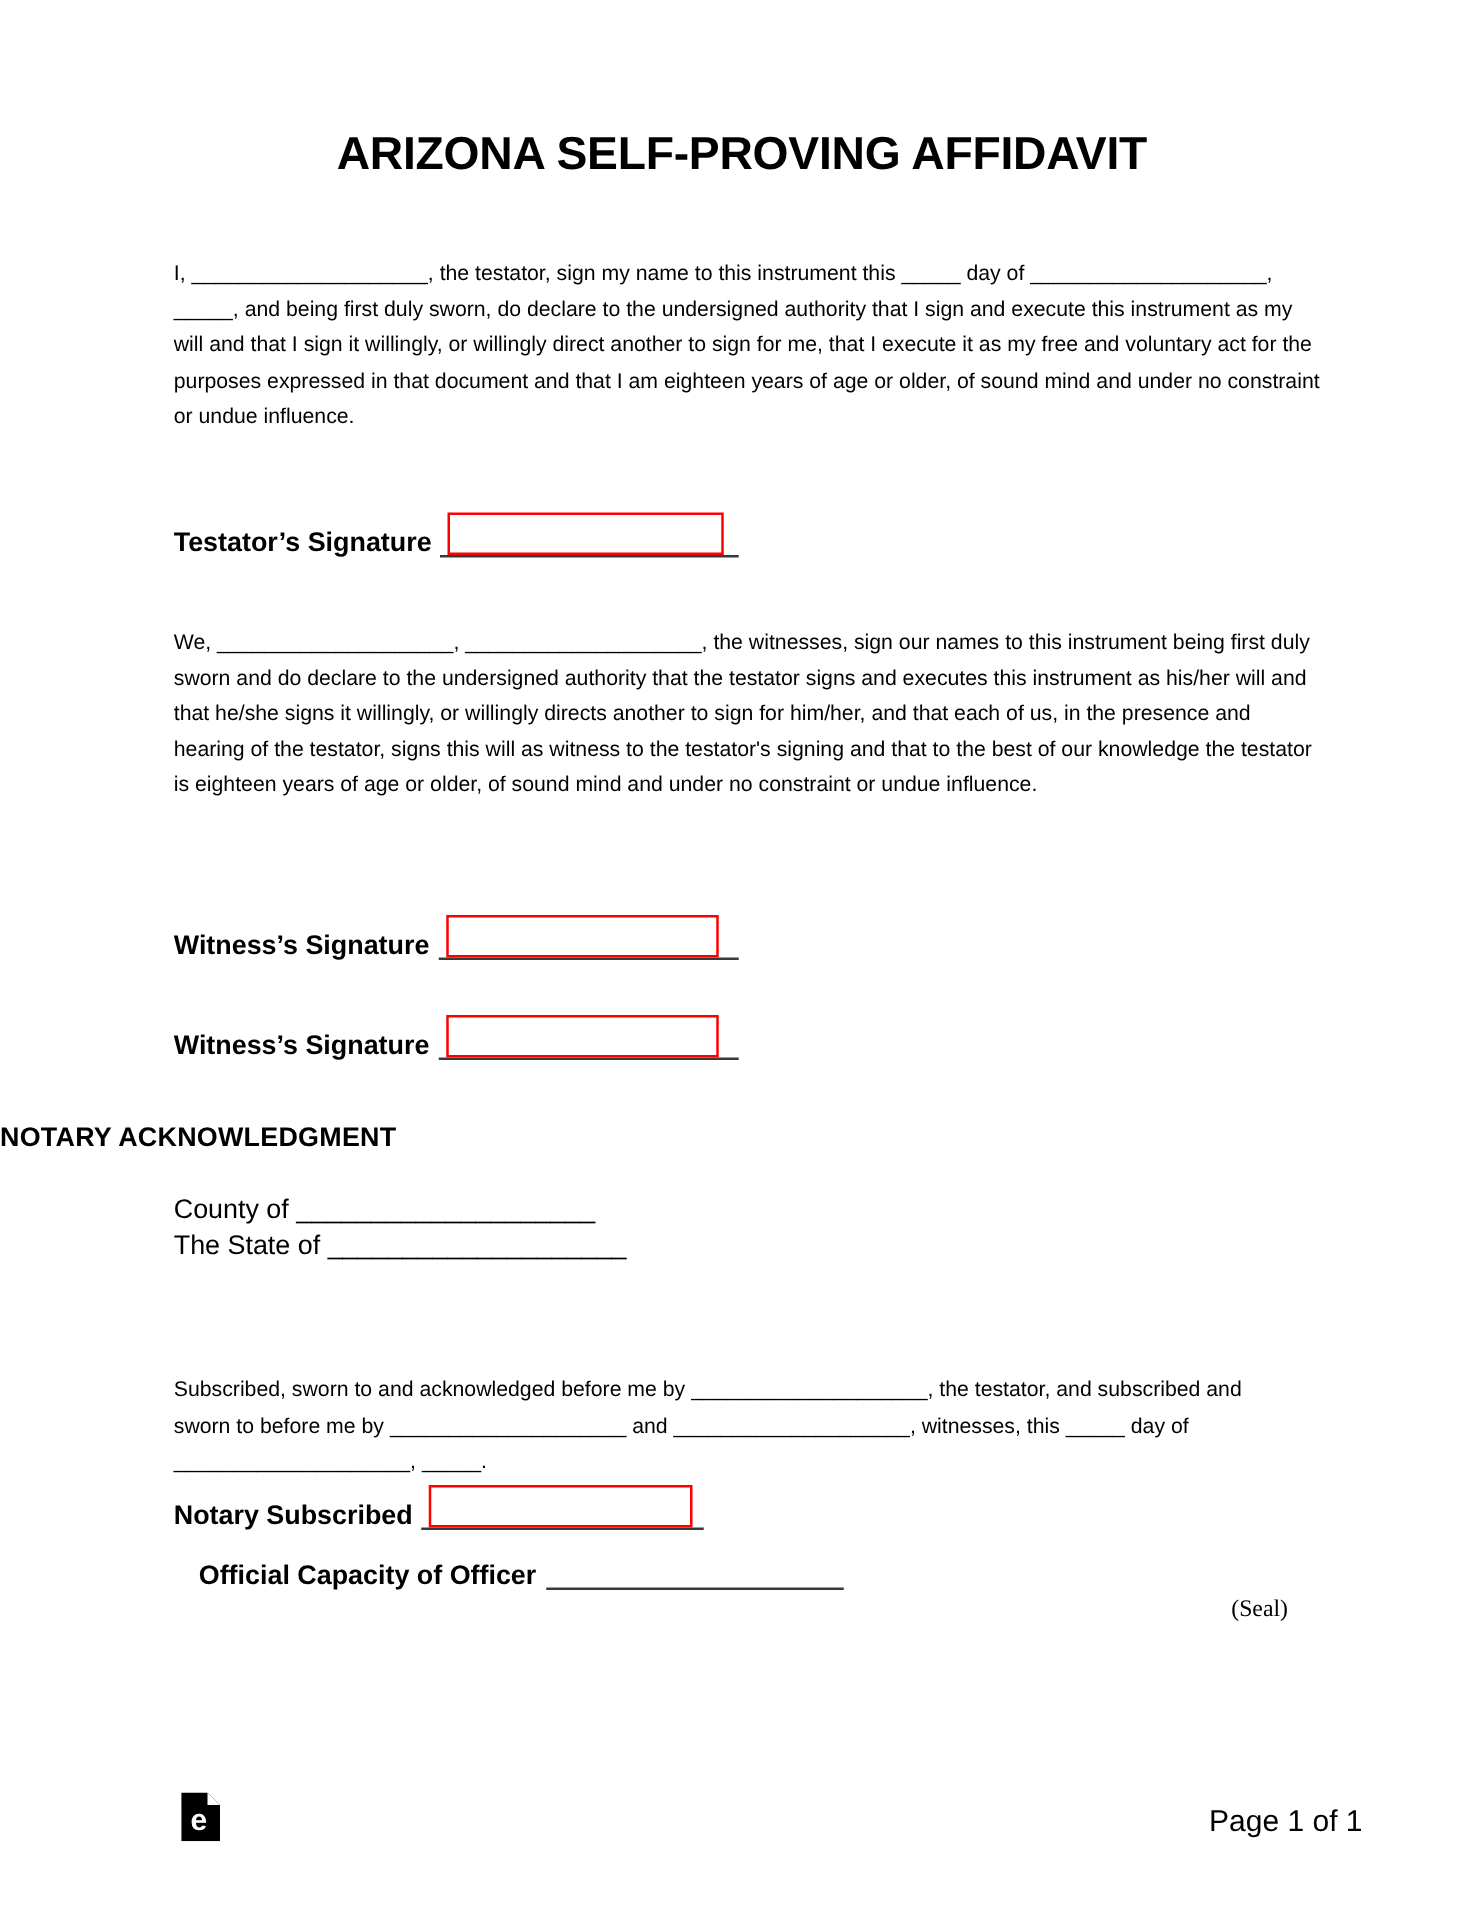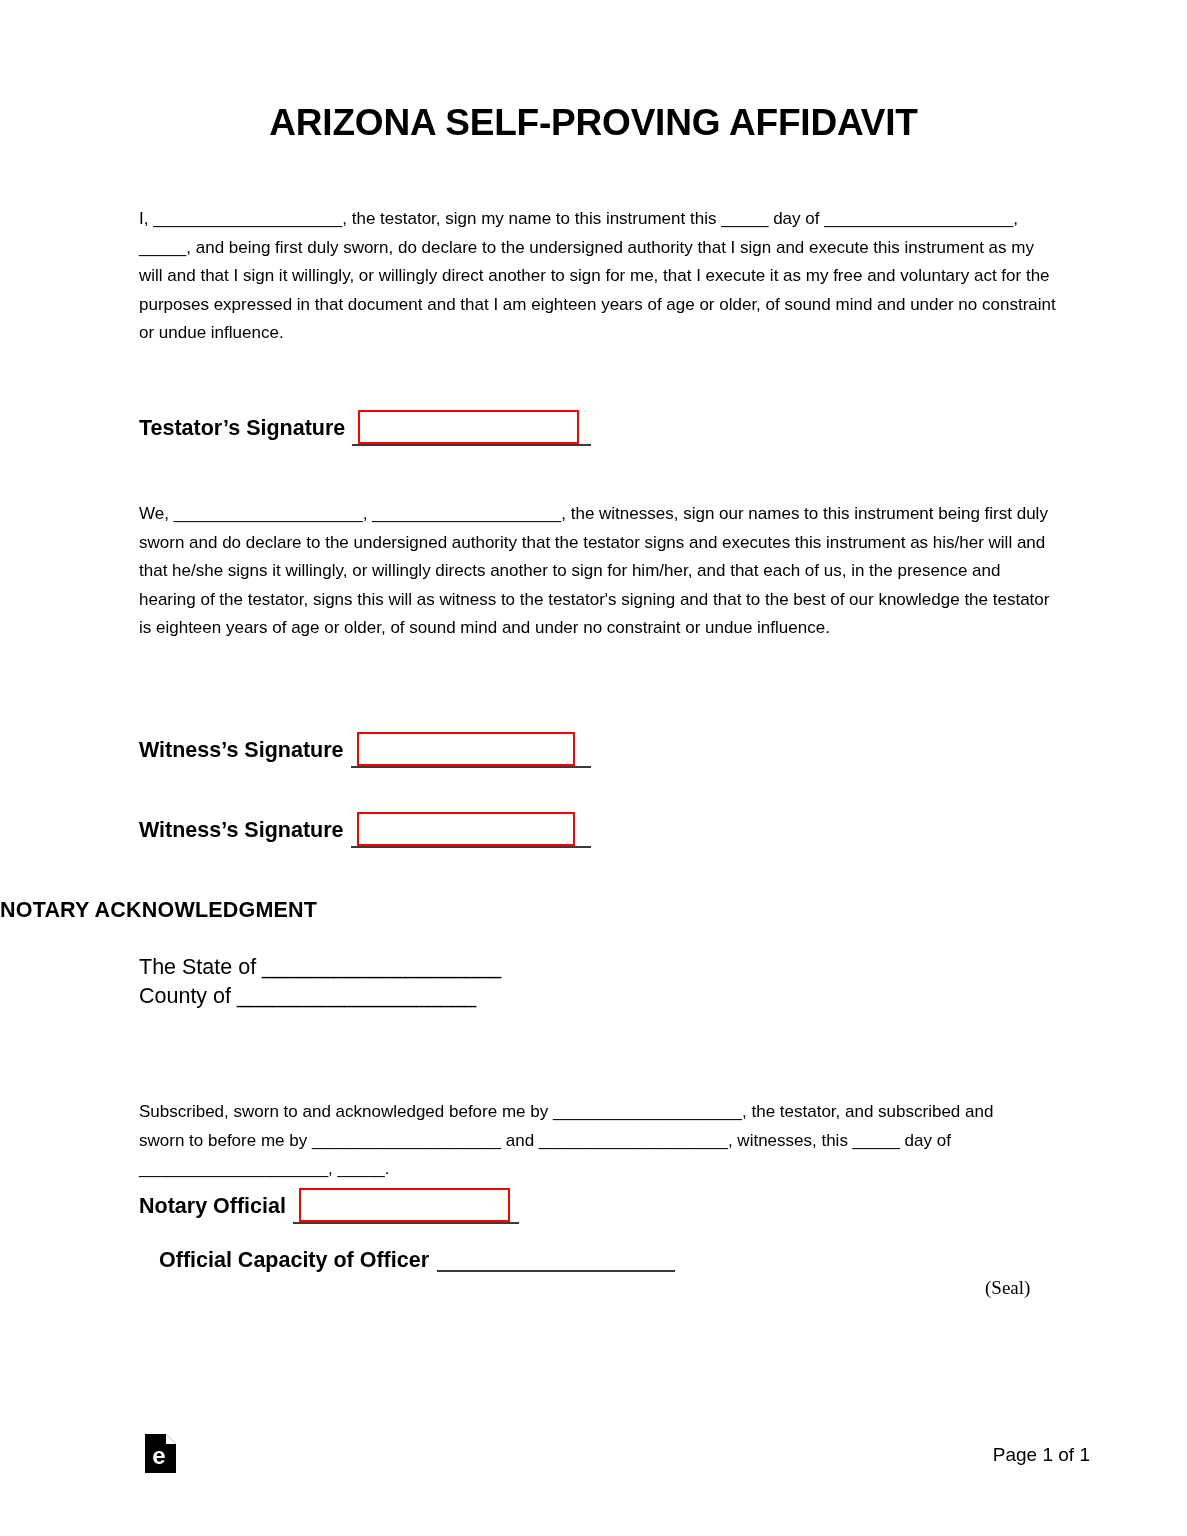--- a/index.html
+++ b/index.html
@@ -43,21 +43,21 @@
     font-size: 17px;
     line-height: 28.5px;
     text-align: left;
     word-spacing: 0px;
   }
 
   
   .sig-row {
     position: absolute;
     display: flex;
-    align-items: center;
+    align-items: flex-end;
     left: 139px;
   }
   .sig-label {
     font-size: 21.5px;
     font-weight: bold;
     line-height: 24px;
     white-space: nowrap;
   }
   .sig-field {
     position: relative;
@@ -134,21 +134,21 @@
     top: 1434px;
     width: 31px;
     height: 39px;
   }
   .footer-page {
     position: absolute;
     left: 0;
     top: 1444px;
     width: 1090px;
     text-align: right;
-    font-size: 19px;
+    font-size: 24px;
   }
 </style>
 </head>
 <body>
 
 <div class="page">
 
   <div class="doc-title">ARIZONA SELF-PROVING AFFIDAVIT</div>
 
   <div class="para" style="top: 205px;">I, ____________________, the testator, sign my name to this instrument this _____ day of ____________________, _____, and being first duly sworn, do declare to the undersigned authority that I sign and execute this instrument as my will and that I sign it willingly, or willingly direct another to sign for me, that I execute it as my free and voluntary act for the purposes expressed in that document and that I am eighteen years of age or older, of sound mind and under no constraint or undue influence.</div>
@@ -172,28 +172,28 @@
   <div class="sig-row" style="top: 812px;">
     <span class="sig-label">Witness’s Signature</span>
     <span class="sig-field" style="width: 240px;">
       <span class="sig-box" style="width: 218px;"></span>
     </span>
   </div>
 
   <div class="section-heading">NOTARY ACKNOWLEDGMENT</div>
 
   <div class="state-block">
+    <div>County of ____________________</div>
     <div>The State of ____________________</div>
-    <div>County of ____________________</div>
   </div>
 
   <div class="para" style="top: 1062px; width: 870px; margin-top: 36px;">Subscribed, sworn to and acknowledged before me by ____________________, the testator, and subscribed and sworn to before me by ____________________ and ____________________, witnesses, this _____ day of ____________________, _____.</div>
 
   <div class="sig-row" style="top: 1188px;">
-    <span class="sig-label">Notary Official</span>
+    <span class="sig-label">Notary Subscribed</span>
     <span class="sig-field" style="width: 226px;">
       <span class="sig-box" style="width: 211px;"></span>
     </span>
   </div>
 
   <div class="cap-row">
     <span class="cap-label">Official Capacity of Officer</span>
     <span class="cap-line"></span>
   </div>
 

